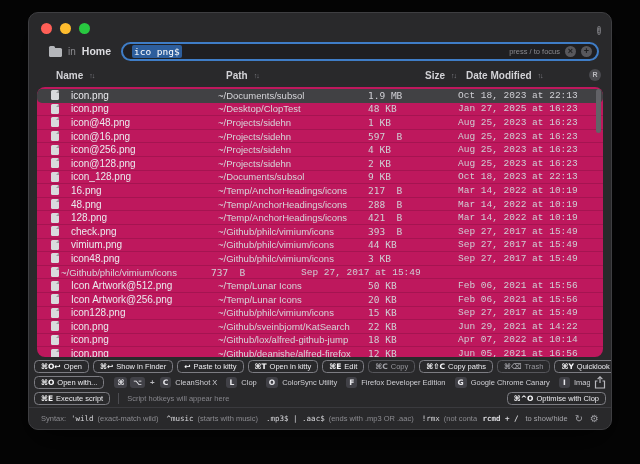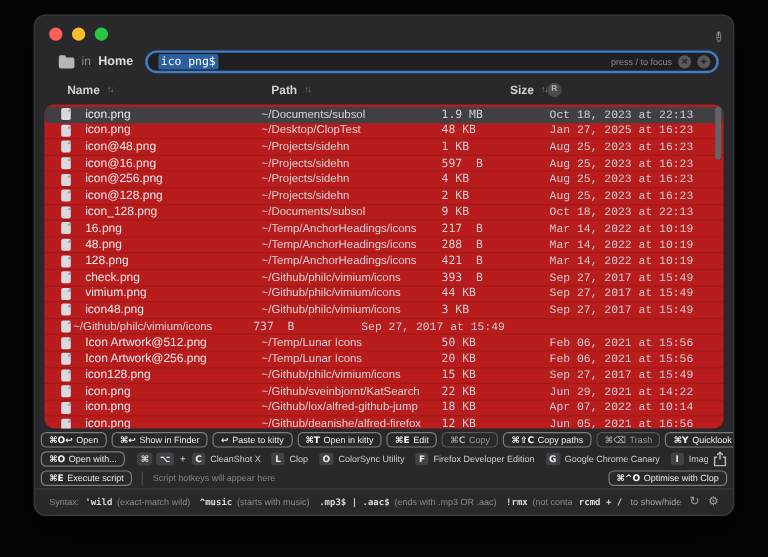--- a/index.html
+++ b/index.html
@@ -41,21 +41,21 @@
   .th .lbl { font-weight:bold; }
   .sort { font-size:7px; color:#818187; letter-spacing:-1px; margin-left:6px; }
   .th-name { width:189px; padding-left:19px; }
   .th-path { width:150px; }
   .th-size { width:80px; justify-content:flex-end; }
   .th-date { margin-left:10px; flex:1; }
   .circ-r { width:12px; height:12px; border-radius:50%; background:#4a4a4f; color:#b9b9be;
     font-size:7px; line-height:12px; text-align:center; font-weight:bold; margin-right:2px; }
 
   
-  .tbl-wrap { flex:1; margin:0 8px; background:#b91c1c; border-radius:8px; overflow:hidden; position:relative; }
+  .tbl-wrap { flex:1; margin:0 8px; background:#be185d; border-radius:8px; overflow:hidden; position:relative; }
   .tbl { padding-top:2px; }
   .row { height:13.6px; display:flex; align-items:center; padding:0 8px 0 12px;
     border-bottom:1px solid rgba(0,0,0,.13); }
   .row.selected { background:#414144; border-radius:5px; border-bottom-color:transparent; }
   .file-ic { width:8px; height:10px; background:#d9dadd; border-radius:1.5px; position:relative; flex:0 0 auto; margin:0 2px; }
   .file-ic::before { content:""; position:absolute; top:0; right:0; border-style:solid;
     border-width:0 3px 3px 0; border-color:transparent #9a9b9e transparent transparent; transform:rotate(90deg); }
   .c-name { width:147px; margin-left:10px; font-size:10px; color:#eaeaee; white-space:nowrap; overflow:hidden; }
   .c-path { width:150px; font-size:9.5px; color:#d6d6da; white-space:nowrap; overflow:hidden; }
   .c-size { width:80px; text-align:left; font-family:"DejaVu Sans Mono", monospace; font-size:9.5px;
@@ -82,21 +82,21 @@
   .appname { color:#cfcfd4; font-size:7.5px; }
   .share-ic { margin-left:auto; width:12px; height:13px; flex:0 0 auto; }
   .share-ic svg { display:block; }
   .divider { width:1px; height:11px; background:#4c4c51; margin:0 4px; }
   .script-hint { color:#85858b; font-size:7.5px; }
   .spacer { flex:1; }
 
   
   .statusbar { flex:0 0 auto; height:22px; border-top:1px solid #3a3a3e; display:flex; align-items:center;
     padding:0 12px; gap:5px; font-size:7.5px; color:#8b8b90; white-space:nowrap; }
-  .syn-code { font-family:"DejaVu Sans Mono", monospace; font-weight:bold; color:#d9d9dd; font-size:7.5px; }
+  .syn-code { font-family:"DejaVu Sans Mono", monospace; font-weight:normal; color:#d9d9dd; font-size:7.5px; }
   .syn-desc { color:#8b8b90; }
   .token { display:inline-flex; gap:4px; align-items:baseline; }
   .sb-right { margin-left:auto; display:flex; align-items:center; gap:7px; }
   .toggle-keys { font-family:"DejaVu Sans Mono", monospace; font-weight:bold; color:#d9d9dd; }
   .toggle-rest { color:#a4a4a9; }
   .sb-ic { color:#9d9da2; font-size:10px; font-family:"DejaVu Sans", sans-serif; }
 </style>
 </head>
 <body>
 
@@ -132,20 +132,24 @@
         <span class="sort">↑↓</span>
       </div>
       <div class="th th-path">
         <span class="lbl">Path</span>
         <span class="sort">↑↓</span>
       </div>
       <div class="th th-size">
         <span class="lbl">Size</span>
         <span class="sort">↑↓</span>
       </div>
+      <div class="th th-date">
+        <span class="lbl">Date Modified</span>
+        <span class="sort">↑↓</span>
+      </div>
       <span class="circ-r">R</span>
     </div>
 
     <div class="tbl-wrap">
       <div class="tbl">
 
       <div class="row selected">
           <span class="file-ic"></span>
           <span class="c-name">icon.png</span>
           <span class="c-path">~/Documents/subsol</span>

